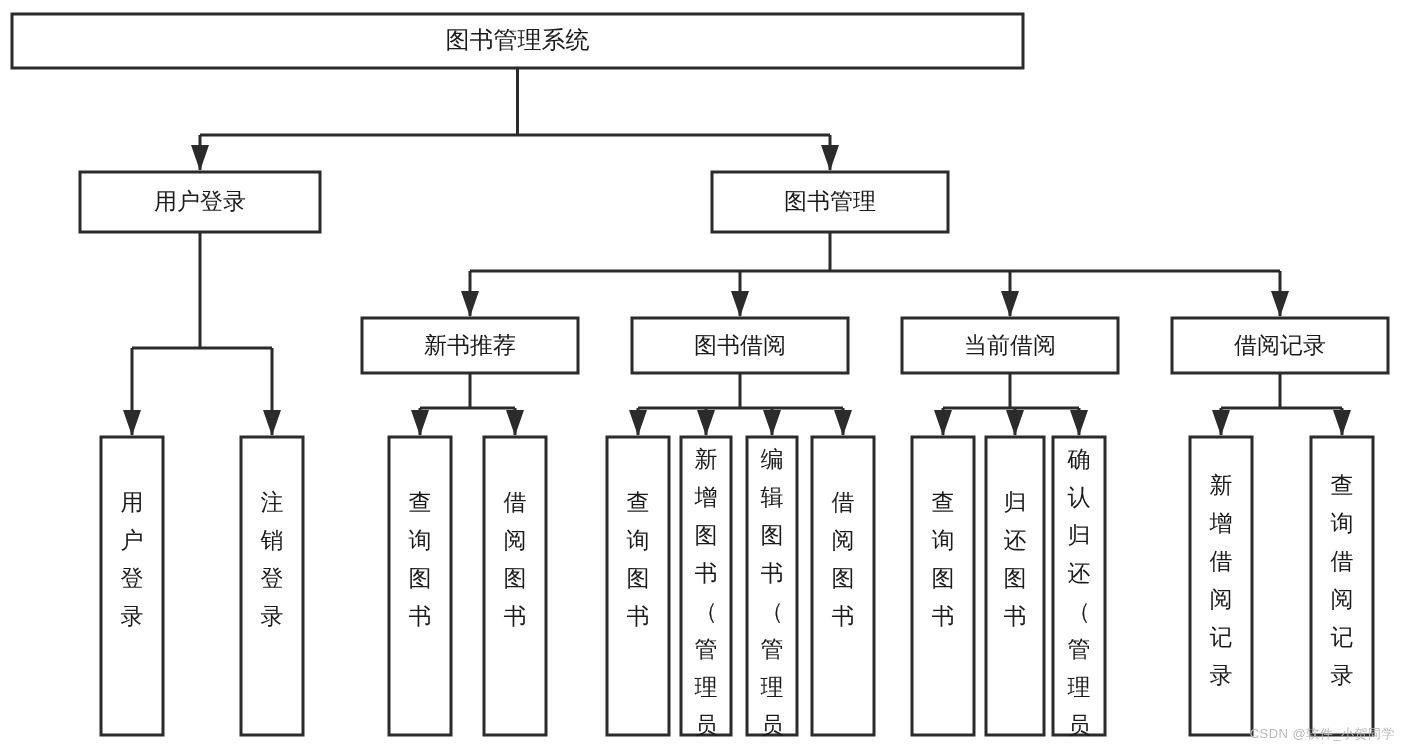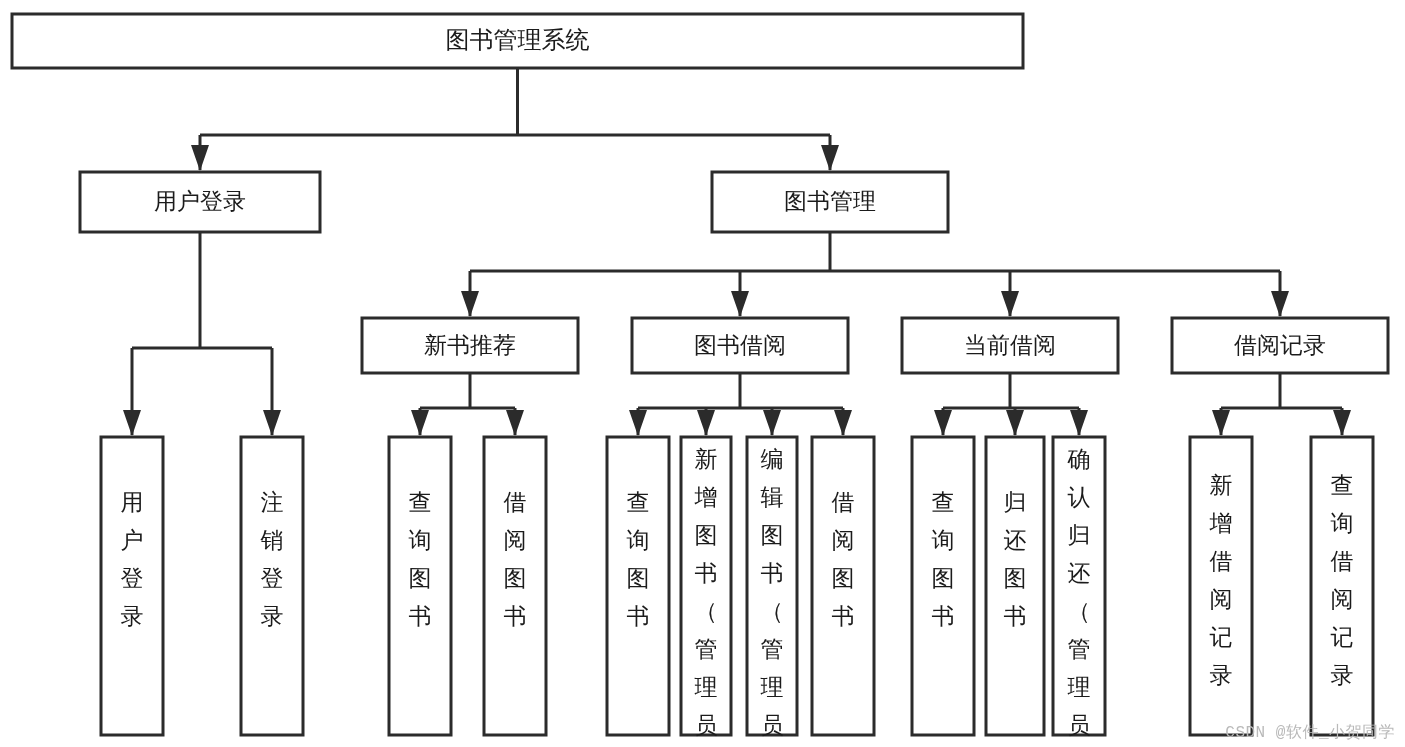--- a/index.html
+++ b/index.html
@@ -58,22 +58,22 @@
     fill: #1b1b1b;
     font-family: "Liberation Sans", "DejaVu Sans", sans-serif;
     font-size: 23px;
     text-anchor: middle;
   }
   .watermark {
     position: absolute;
     right: 10px;
     bottom: 4px;
     color: #b9b9b9;
-    font-size: 16px;
-    font-family: Liberation Mono, monospace;
+    font-size: 13px;
+    font-family: Liberation Sans, sans-serif;
     letter-spacing: 0.5px;
     white-space: nowrap;
     user-select: none;
   }
 </style>
 </head>
 <body>
 
 <div id="diagram-root">
 

